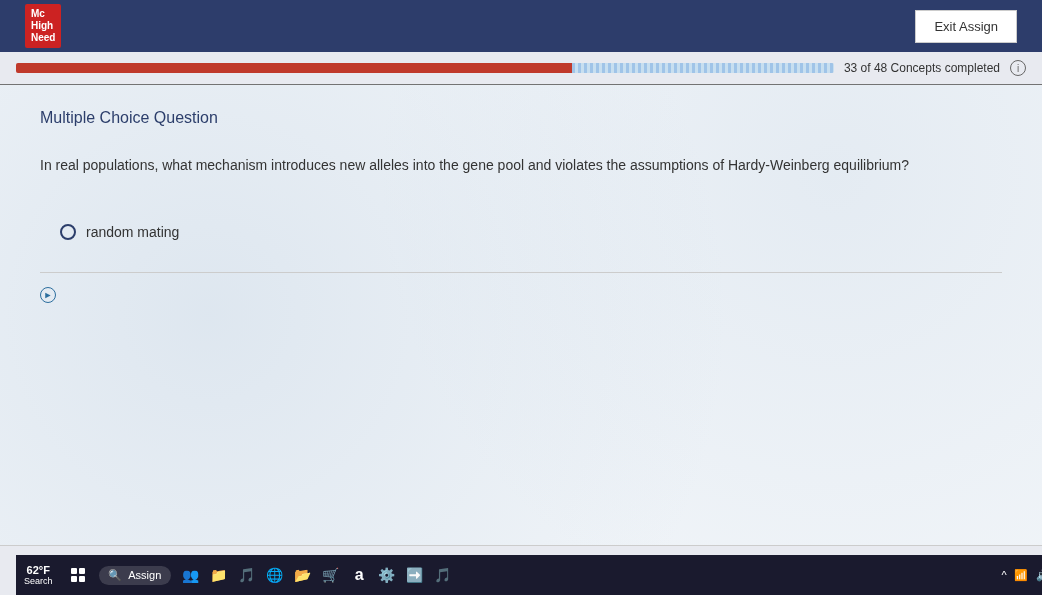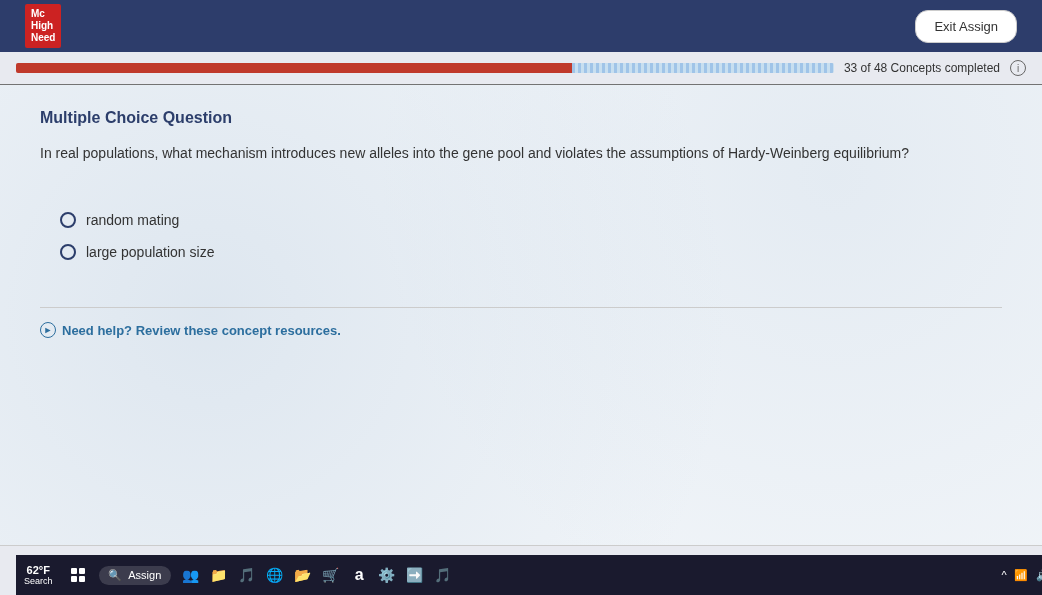--- a/index.html
+++ b/index.html
@@ -31,21 +31,21 @@
       line-height: 1.2;
       border-radius: 2px;
     }
     .exit-btn {
       background: white;
       color: #333;
       border: 1px solid #ccc;
       padding: 8px 18px;
       font-size: 13px;
       cursor: pointer;
-      border-radius: 13px;
+      border-radius: 0;
     }
 
     
     .progress-area {
       background: #e8eaf0;
       padding: 8px 16px;
       display: flex;
       align-items: center;
       gap: 10px;
       border-bottom: 1px solid #737373;
@@ -93,38 +93,38 @@
       background: #f0f4f8;
       background-image: 
         radial-gradient(circle at 20% 50%, rgba(180,200,220,0.3) 0%, transparent 60%),
         radial-gradient(circle at 80% 20%, rgba(180,200,220,0.2) 0%, transparent 50%);
       padding: 24px 40px 16px 40px;
       min-height: 460px;
     }
 
     .question-type {
       font-size: 16px;
-      font-weight: bold;
+      font-weight: normal;
       color: #2c3e6b;
-      margin-bottom: 16px;
+      margin-bottom: 28px;
     }
 
     .question-text {
       font-size: 14px;
       color: #333;
       margin-bottom: 48px;
       line-height: 1.5;
     }
 
     .options-container {
       display: flex;
       flex-direction: column;
       gap: 16px;
       padding-left: 20px;
-      margin-bottom: 47px;
+      margin-bottom: 32px;
     }
 
     .option-item {
       display: flex;
       align-items: center;
       gap: 10px;
       cursor: pointer;
     }
 
     .radio-circle {
@@ -343,30 +343,25 @@
 
 <div class="main-content">
   <div class="question-type">Multiple Choice Question</div>
   <div class="question-text">In real populations, what mechanism introduces new alleles into the gene pool and violates the assumptions of Hardy-Weinberg equilibrium?</div>
 
   <div class="options-container">
     <div class="option-item">
       <div class="radio-circle"></div>
       <span class="option-label">random mating</span>
     </div>
-    <div class="option-item">
-      <div class="radio-circle"></div>
-      <span class="option-label">large population size</span>
-    </div>
   </div>
 
   <div class="help-section">
     <div class="help-link">
       <div class="help-chevron">►</div>
-      <span>Need help? Review these concept resources.</span>
     </div>
   </div>
 </div>
 
 <div class="footer-confidence">
   <div class="confidence-left">
     <span class="confidence-label">Rate your confidence to submit your answer.</span>
     <div class="confidence-buttons">
       <button class="conf-btn">High</button>
       <button class="conf-btn">Medium</button>

